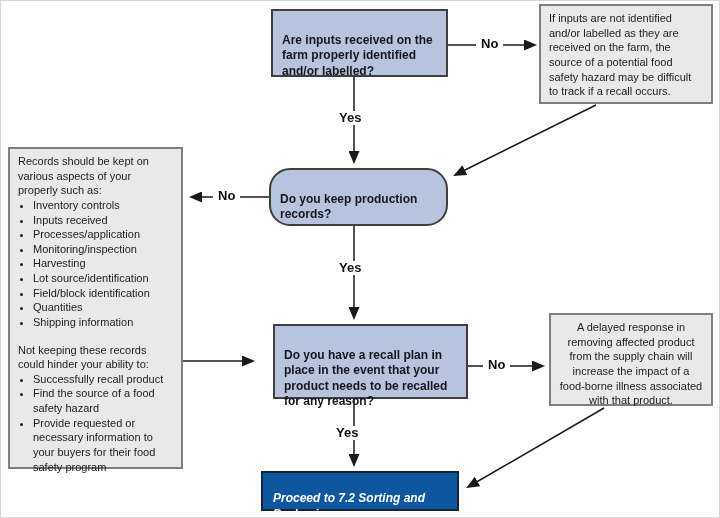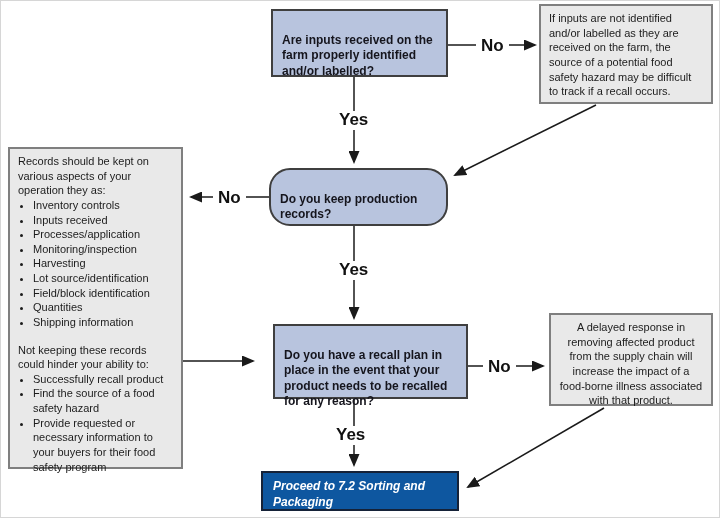--- a/index.html
+++ b/index.html
@@ -14,28 +14,28 @@
     background:#b8c4de;border:2px solid #3f3f3f;color:#15151d;
     font-weight:bold;font-size:12px;line-height:1.28;padding:22px 9px;
   }
   .info{
     background:#e9e9e9;border:2px solid #7f7f7f;color:#1c1c1c;
     font-size:11px;line-height:1.33;padding:5px 8px;
   }
   .end{
     background:#0e57a0;border:2px solid #152238;color:#ffffff;
     font-weight:bold;font-style:italic;font-size:12px;line-height:1.3;
-    padding:6px 10px;
+    padding:18px 10px;
   }
   .info ul{margin:0;padding-left:15px;list-style:disc;}
   .info li{margin:0;padding:0;}
   .gap{height:13px;}
   .edge-label{
     position:absolute;background:#ffffff;color:#111111;
-    font-weight:bold;font-size:17px;padding:0 5px;line-height:1.1;
+    font-weight:bold;font-size:13px;padding:0 5px;line-height:1.1;
   }
 </style>
 </head>
 <body>
 
 <div id="canvas">
 
   <svg id="arrows" viewBox="0 0 720 518">
     <defs>
       <marker id="ah" markerUnits="userSpaceOnUse" markerWidth="13" markerHeight="11" refX="11" refY="5.5" orient="auto">
@@ -55,21 +55,21 @@
     </g>
   </svg>
 
   <div class="box q" style="left:270px;top:8px;width:177px;height:68px;">Are inputs received on the farm properly identified and/or labelled?</div>
 
   <div class="box info" style="left:538px;top:3px;width:174px;height:100px;">If inputs are not identified and/or labelled as they are received on the farm, the source of a potential food safety hazard may be difficult to track if a recall occurs.</div>
 
   <div class="box q" style="left:268px;top:167px;width:179px;height:58px;border-radius:21px;">Do you keep production records?</div>
 
   <div class="box info" style="left:7px;top:146px;width:175px;height:322px;">
-    <div>Records should be kept on various aspects of your operation they as:</div>
+    <div>Records should be kept on various aspects of your properly such as:</div>
     <ul>
       <li>Inventory controls</li>
       <li>Inputs received</li>
       <li>Processes/application</li>
       <li>Monitoring/inspection</li>
       <li>Harvesting</li>
       <li>Lot source/identification</li>
       <li>Field/block identification</li>
       <li>Quantities</li>
       <li>Shipping information</li>

